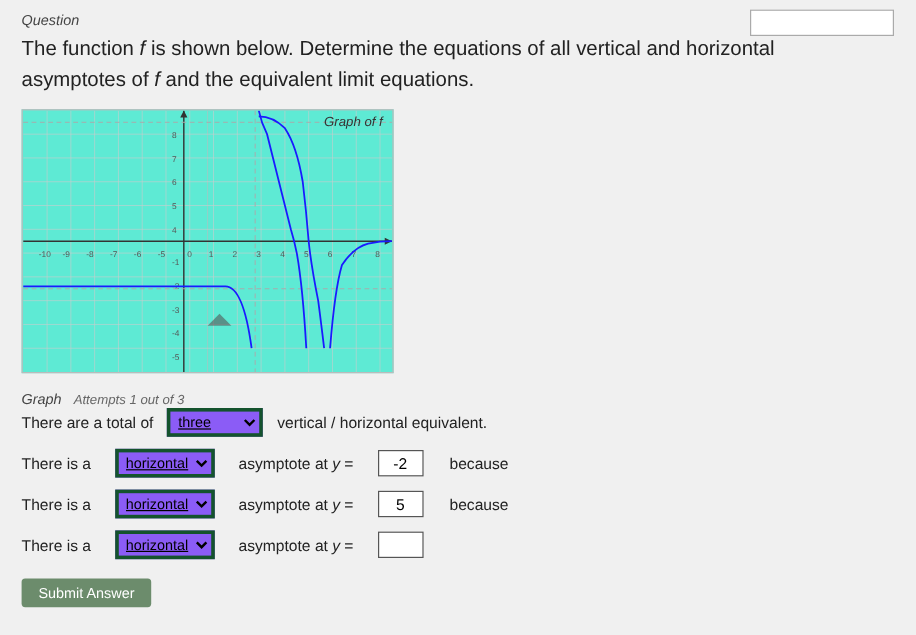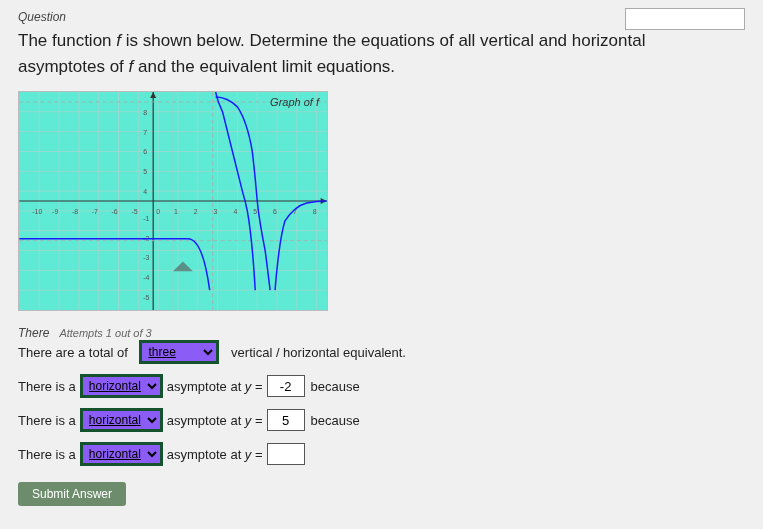--- a/index.html
+++ b/index.html
@@ -71,21 +71,21 @@
     }
     .attempts-label {
       font-size: 11px;
       color: #666;
       margin-top: 31px;
     }
     .row {
       display: flex;
       align-items: center;
       margin-bottom: 10px;
-      gap: 4px;
+      gap: 20px;
       flex-wrap: wrap;
     }
     .row span {
       font-size: 13px;
     }
     select.dropdown {
       font-size: 12px;
       padding: 1px 2px;
       border: 3px solid #14532d;
       background: #8b5cf6;
@@ -241,21 +241,21 @@
           <path d="M 258,200 Q 262,150 268,130 Q 278,115 290,112 Q 300,110 310,110" stroke="#1a1aff" stroke-width="1.5" fill="none"></path>
 
           <polygon points="165,185 155,175 175,175" fill="#555" opacity="0.6" transform="rotate(180,165,178)"></polygon>
         </svg>
       </div>
     </div>
   </div>
 
   <div class="answer-section">
     <span class="answer-label">
-      <span>There</span>
+      <span>Graph</span>
       &nbsp;
       <span class="attempts-label">Attempts 1 out of 3</span>
     </span>
 
     
     <div class="total-row">
       <span>There are a total of</span>
       &nbsp;
       <select class="dropdown">
         <option>three</option>

